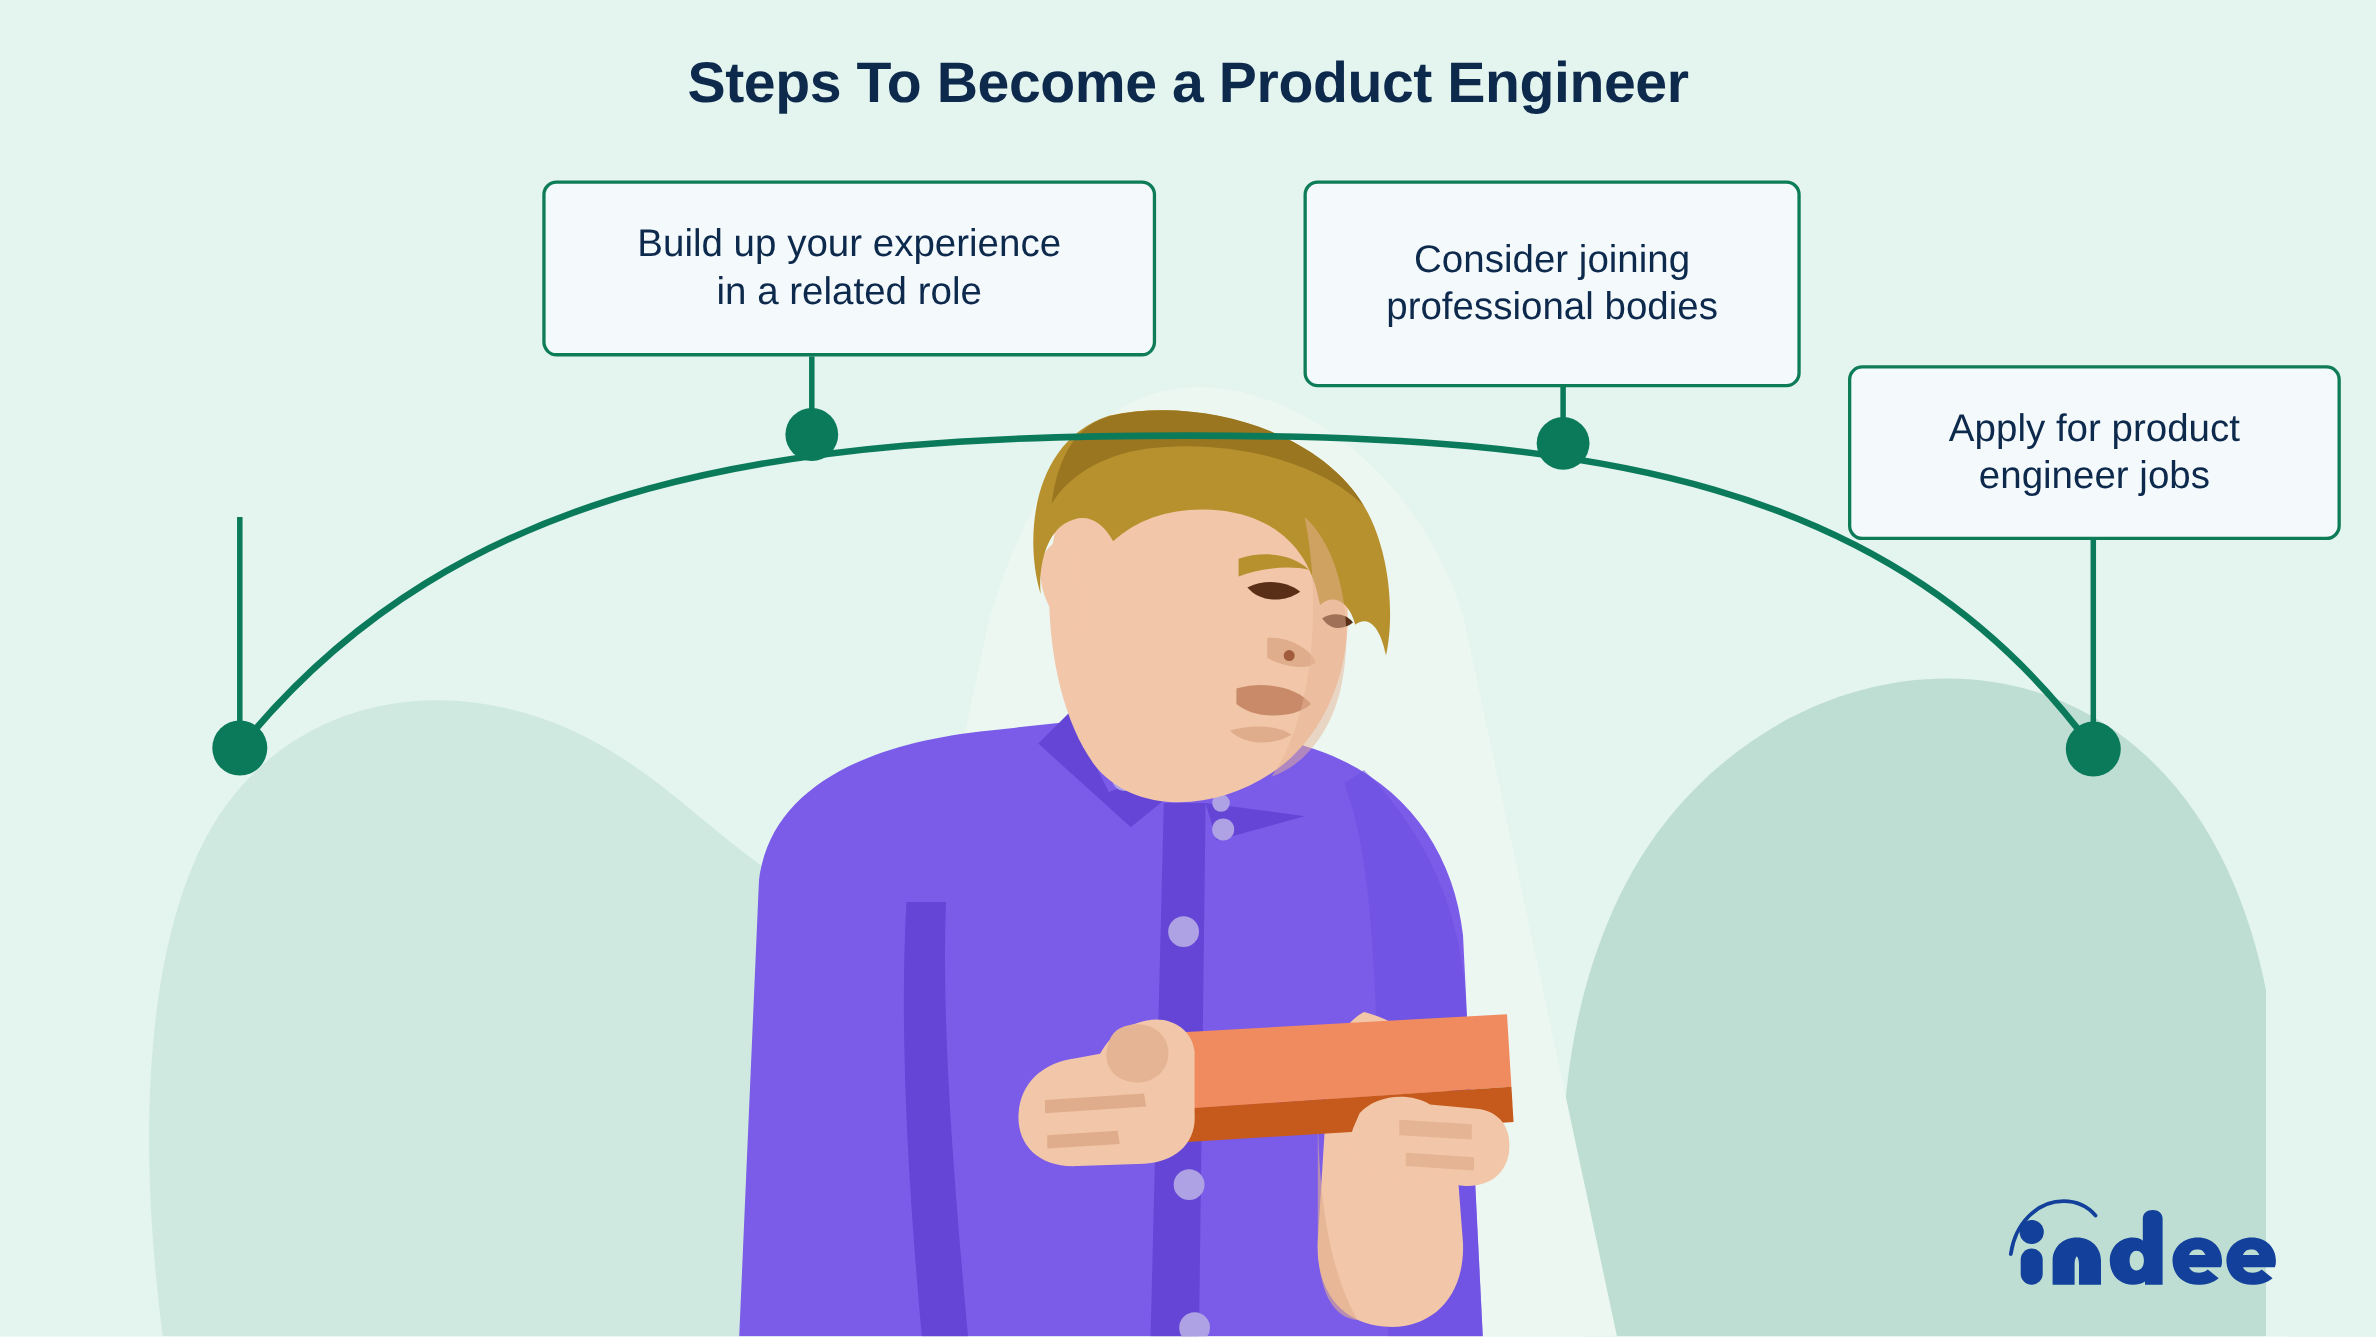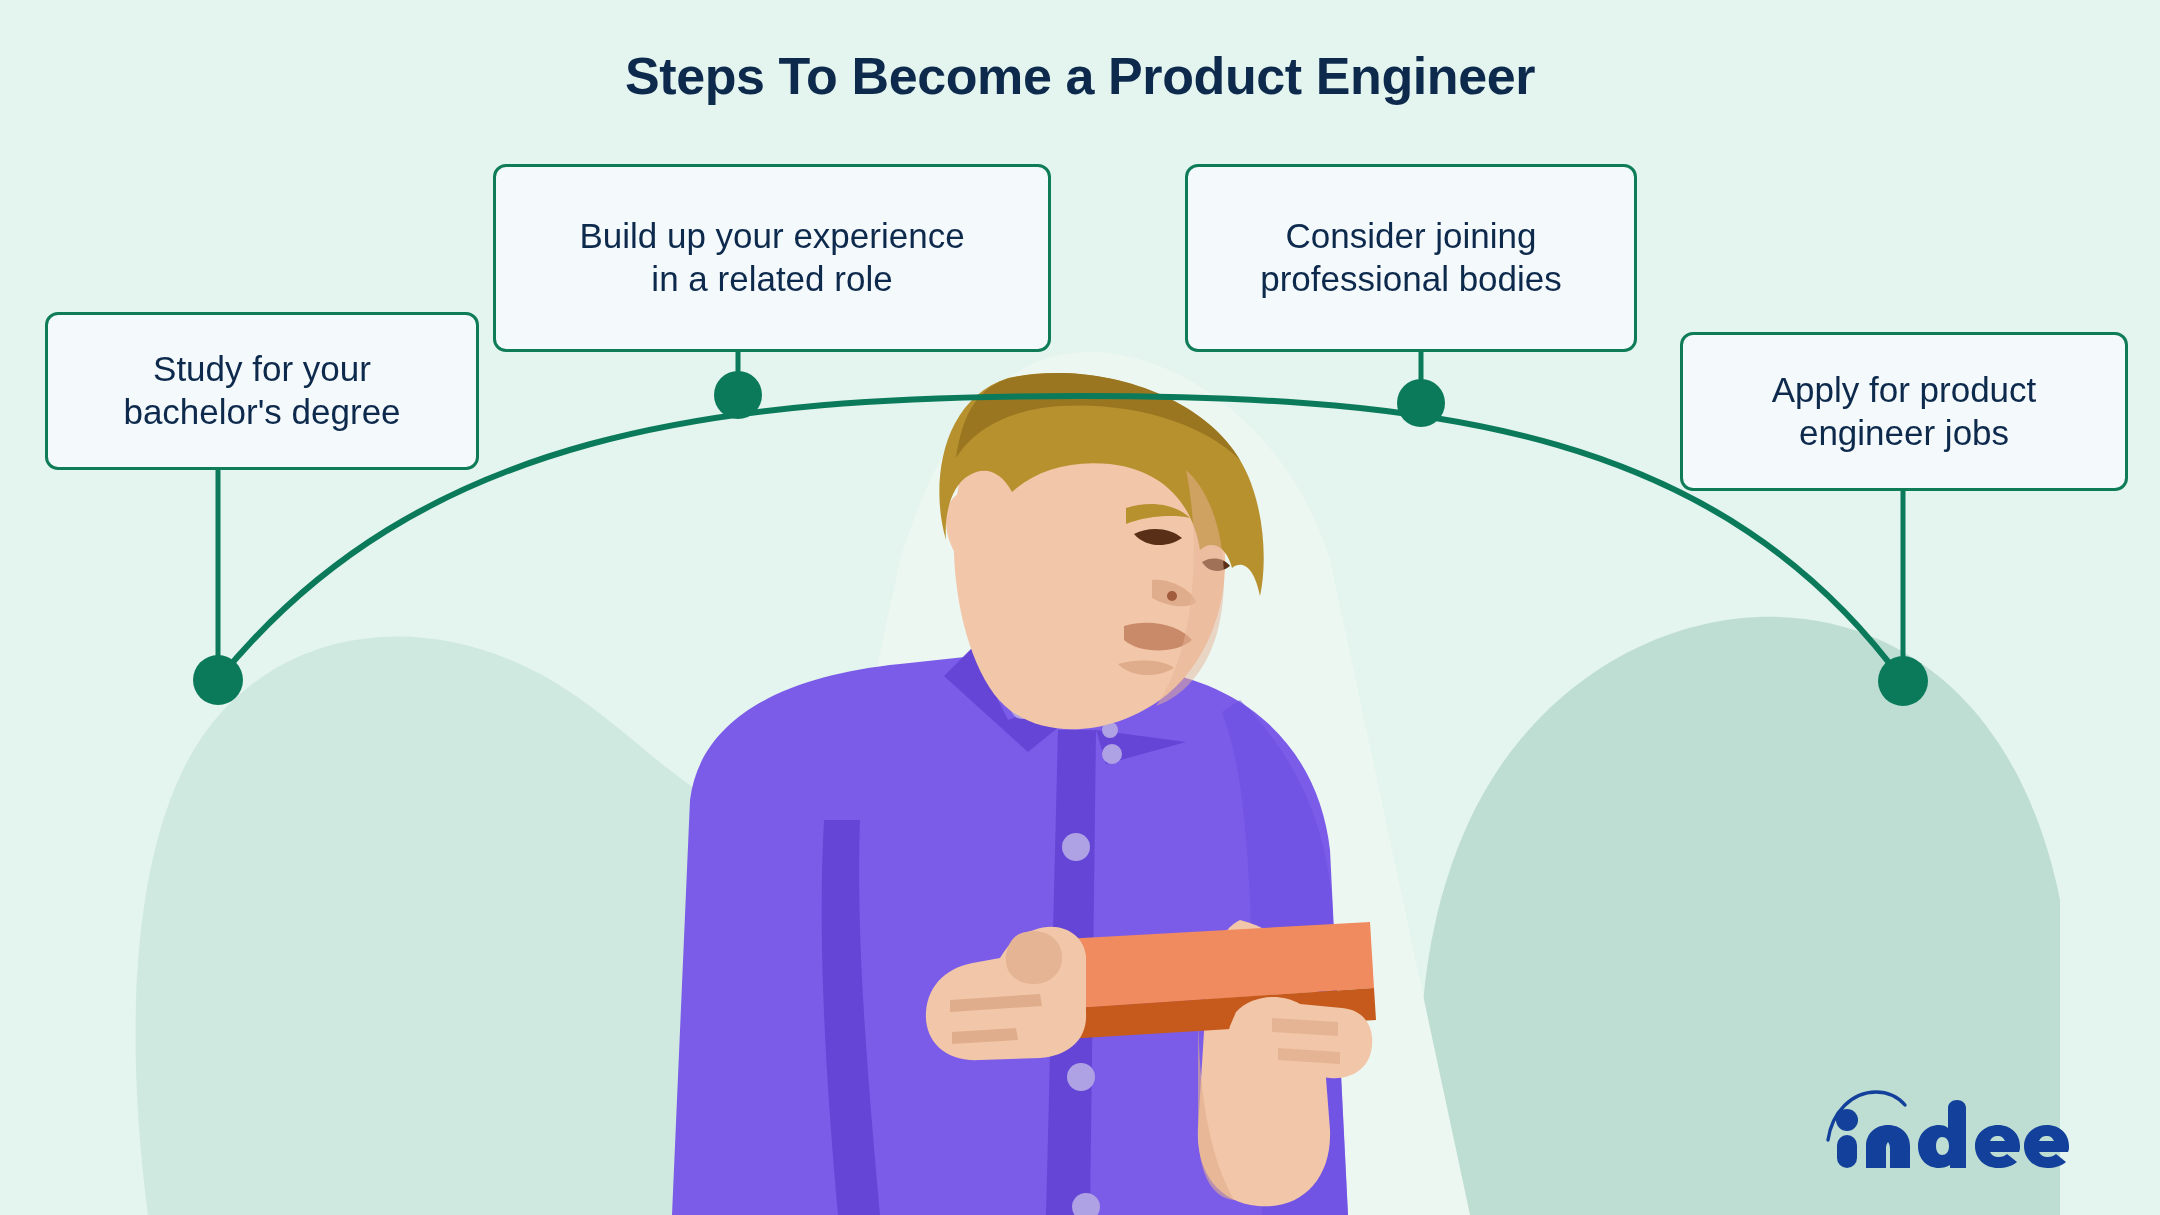--- a/index.html
+++ b/index.html
@@ -52,21 +52,21 @@
     line-height: 1.22;
     text-align: center;
     display: flex;
     align-items: center;
     justify-content: center;
     padding: 8px 14px;
   }
   .step-box .txt { white-space: pre-line; }
 
   #box-1 { left: 45px;   top: 312px; width: 434px; height: 158px; }
-  #box-2 { left: 493px;  top: 164px; width: 558px; height: 188px; }
+  #box-2 { left: 493px;  top: 164px; width: 558px; height: 160px; }
   #box-3 { left: 1185px; top: 164px; width: 452px; height: 188px; }
   #box-4 { left: 1680px; top: 312px; width: 448px; height: 159px; margin-top: 20px; }
 
   #indeed-logo {
     position: absolute;
     z-index: 5;
     left: 1826px;
     top: 1078px;
     width: 248px;
     height: 92px;
@@ -184,24 +184,20 @@
     <line x1="1903" y1="471" x2="1903" y2="681" stroke="#0a7a5a" stroke-width="5"></line>
 
     <circle cx="218" cy="680" r="25" fill="#0a7a5a"></circle>
     <circle cx="738" cy="395" r="24" fill="#0a7a5a"></circle>
     <circle cx="1421" cy="403" r="24" fill="#0a7a5a"></circle>
     <circle cx="1903" cy="681" r="25" fill="#0a7a5a"></circle>
   </svg>
 
   <div class="chrome" id="page-title">Steps To Become a Product Engineer</div>
 
-  <div class="step-box" id="box-1">
-    <span class="txt">Study for your
-bachelor's degree</span>
-  </div>
   <div class="step-box" id="box-2">
     <span class="txt">Build up your experience
 in a related role</span>
   </div>
   <div class="step-box" id="box-3">
     <span class="txt">Consider joining
 professional bodies</span>
   </div>
   <div class="step-box" id="box-4">
     <span class="txt">Apply for product

